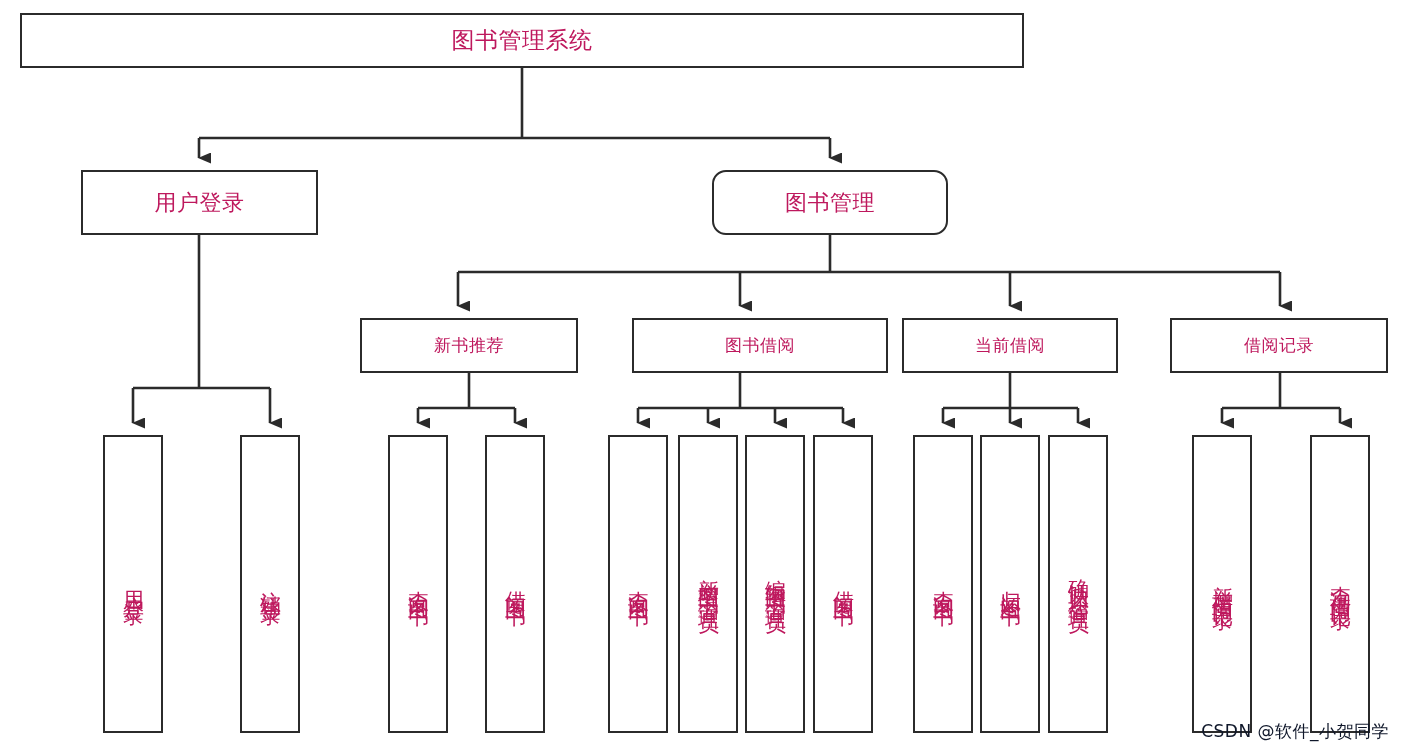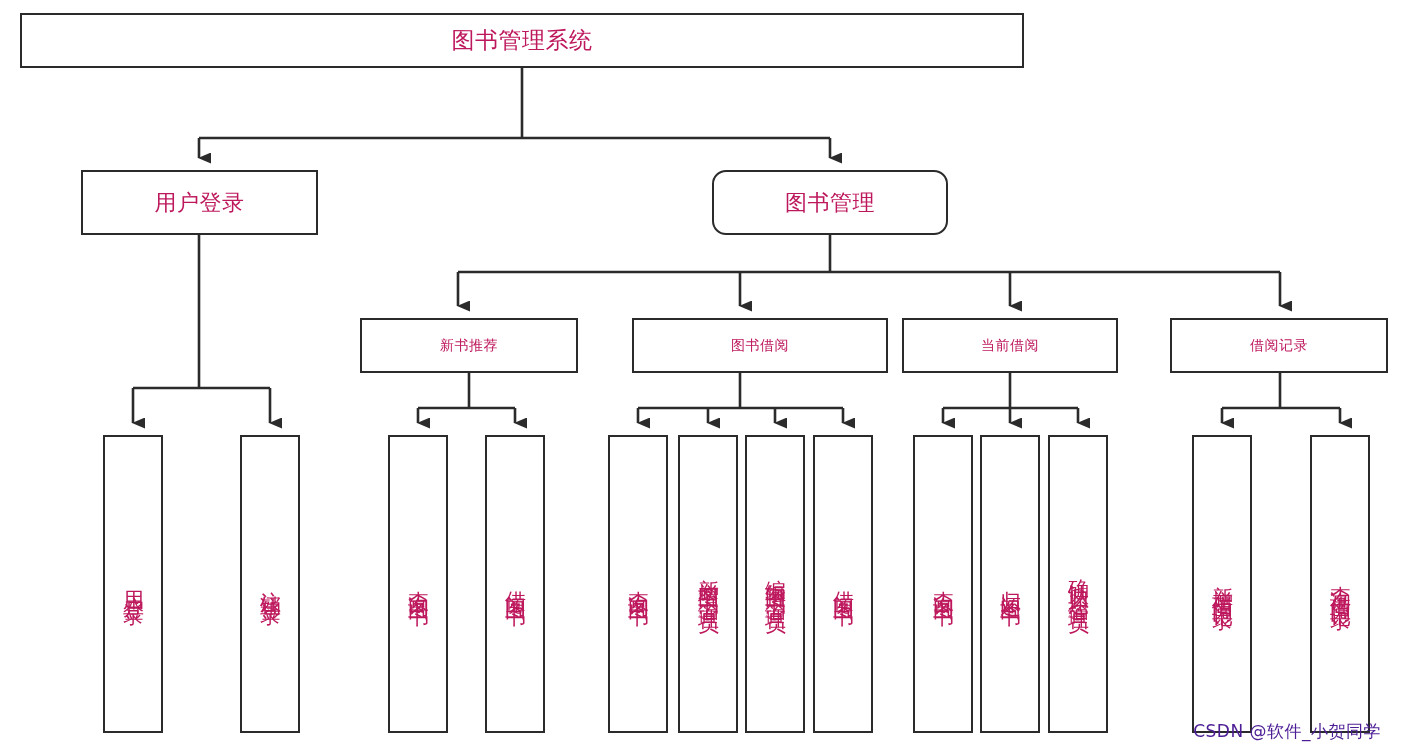--- a/index.html
+++ b/index.html
@@ -34,43 +34,43 @@
   }
   .node .label{
     display:block;
     text-align:center;
     line-height:1.18;
     color:#be185d;
     letter-spacing:0.5px;
   }
   .node.root .label{ font-size:23px; }
   .node.branch .label{ font-size:22px; }
-  .node.sub .label{ font-size:14px; }
+  .node.sub .label{ font-size:17px; }
 
   
   .node.leaf{
     align-items:center;
     justify-content:center;
   }
   .node.leaf .label{
     writing-mode:vertical-rl;
     text-orientation:upright;
     -webkit-writing-mode:vertical-rl;
     font-size:21px;
     line-height:1.0;
     letter-spacing:5px;
     white-space:nowrap;
     max-height:278px;
   }
   .watermark{
     position:absolute;
-    right:24px;
+    right:16px;
     bottom:4px;
     font-size:17px;
-    color:#4c1d95;
+    color:#0f172a;
     white-space:nowrap;
     z-index:5;
     letter-spacing:0.5px;
   }
 </style>
 </head>
 <body>
 
 <div id="canvas">
 

